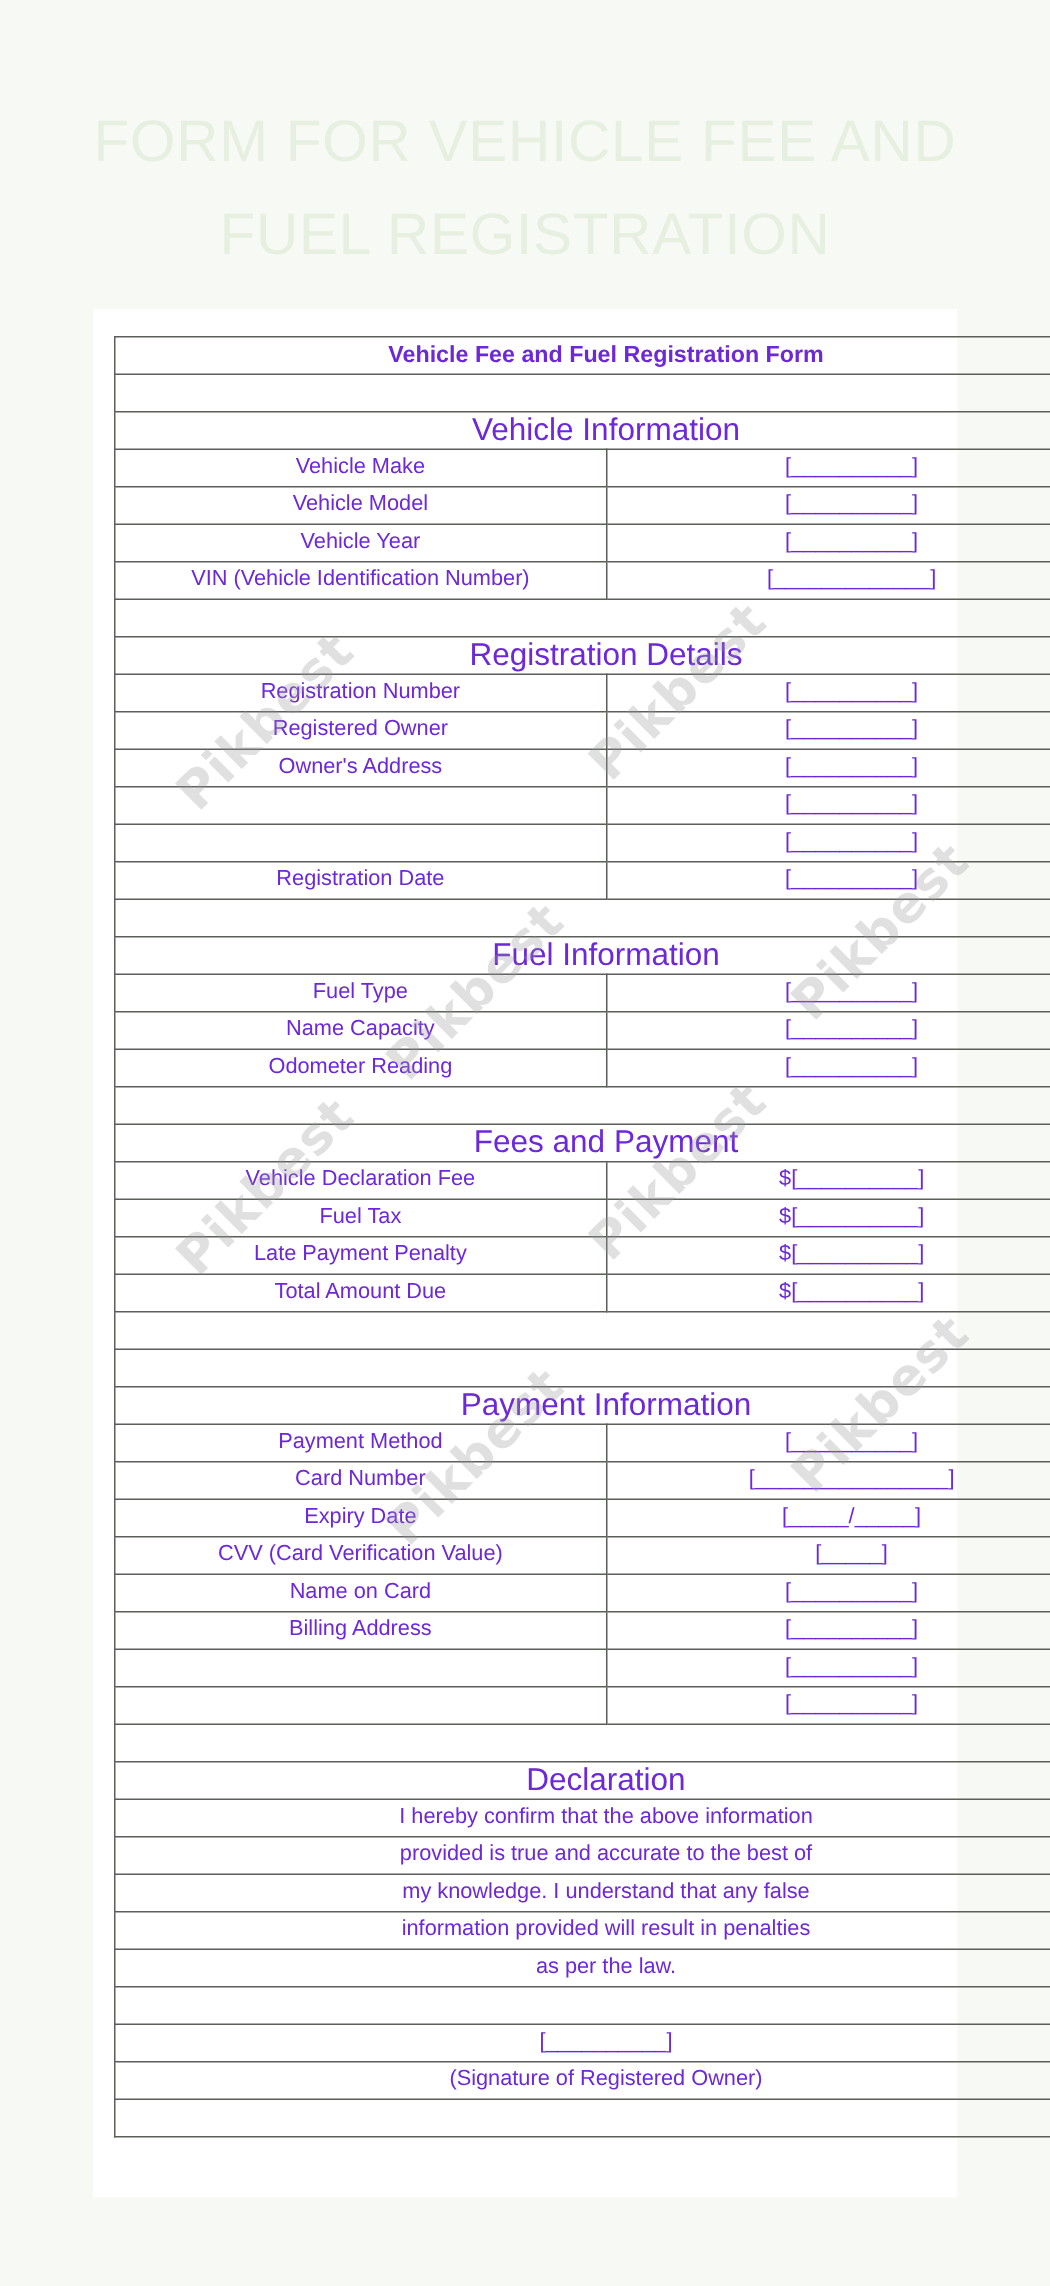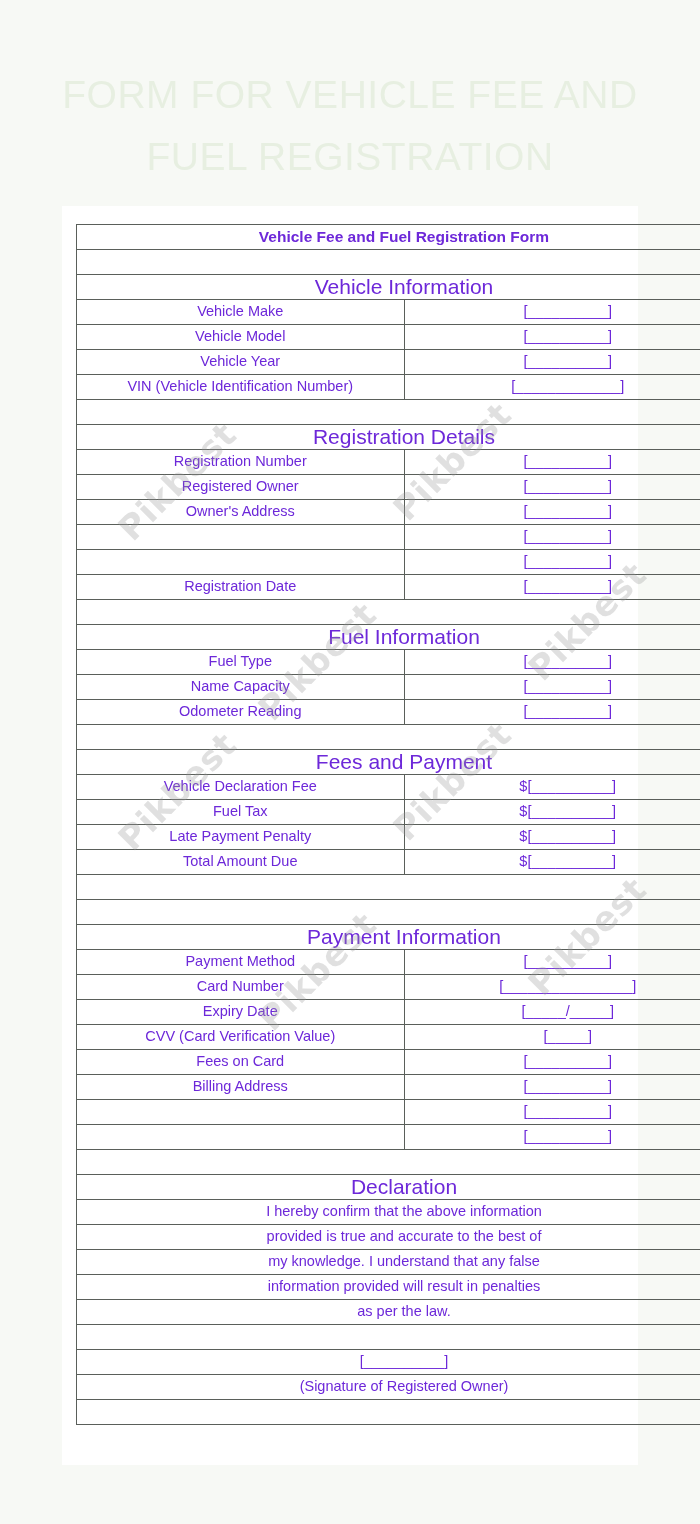--- a/index.html
+++ b/index.html
@@ -233,21 +233,21 @@
     </tr>
     <tr>
       <td class="lbl">Expiry Date</td>
       <td class="val">[_____/_____]</td>
     </tr>
     <tr>
       <td class="lbl">CVV (Card Verification Value)</td>
       <td class="val">[_____]</td>
     </tr>
     <tr>
-      <td class="lbl">Fees on Card</td>
+      <td class="lbl">Name on Card</td>
       <td class="val">[__________]</td>
     </tr>
     <tr>
       <td class="lbl">Billing Address</td>
       <td class="val">[__________]</td>
     </tr>
     <tr>
       <td class="lbl"></td>
       <td class="val">[__________]</td>
     </tr>

